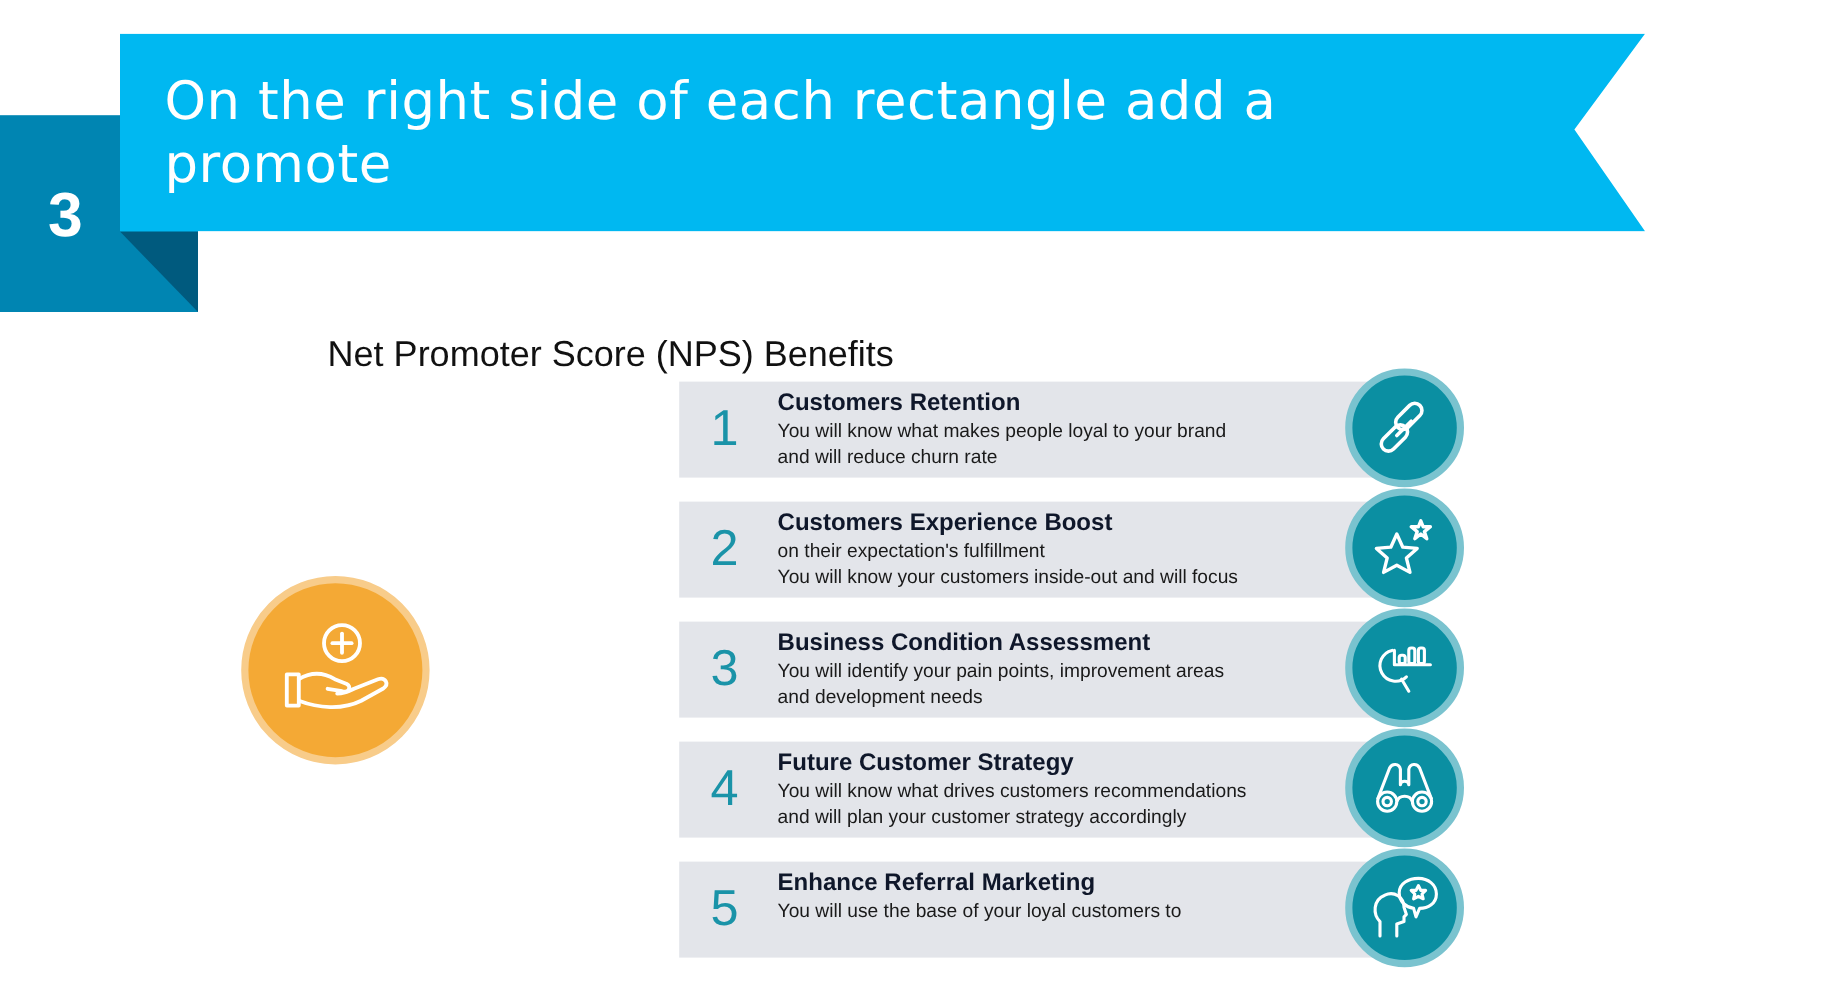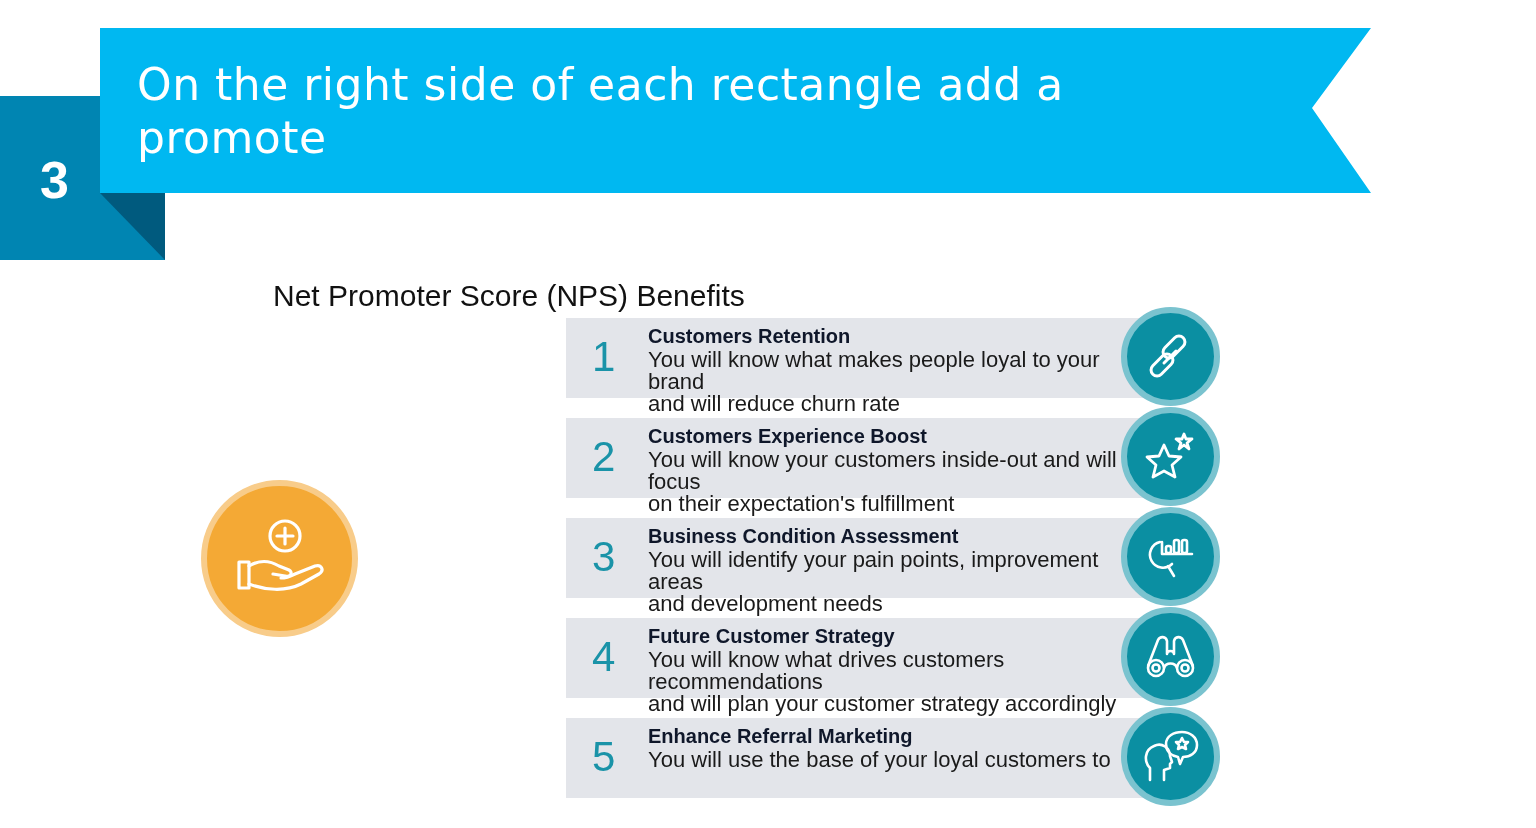--- a/index.html
+++ b/index.html
@@ -23,21 +23,21 @@
           background: #f4a935; border: 6px solid #f8cc8a; }
   .hero svg { position: absolute; left: 22px; top: 22px; }
 
   .list { position: absolute; left: 566px; top: 307px; width: 660px; }
   .row { position: absolute; left: 0; width: 660px; height: 100px; }
   .bar { position: absolute; left: 0; top: 11px; width: 600px; height: 80px; background: #e3e5ea; }
   .num { position: absolute; left: 26px; top: 28px; font-size: 42px; color: #1a93a8; line-height: 44px;
          font-family: "Liberation Sans", sans-serif; }
   .txt { position: absolute; left: 82px; top: 16px; width: 470px; }
   .title { font-weight: bold; font-size: 20px; color: #0f172a; line-height: 26px; }
-  .desc { font-size: 22px; color: #1a1a1a; line-height: 22px; }
+  .desc { font-size: 16px; color: #1a1a1a; line-height: 22px; }
   .circle { position: absolute; left: 555px; top: 0; width: 99px; height: 99px; border-radius: 50%;
             background: #0b8fa2; border: 6px solid #7ac3cf; }
   .circle svg { position: absolute; left: 15px; top: 15px; }
 </style>
 </head>
 <body>
 
 <div class="step-block"></div>
 <div class="step-fold"></div>
 <div class="step-number">3</div>
@@ -75,22 +75,22 @@
         <line x1="22" y1="35" x2="34" y2="23"></line>
       </svg>
     </div>
   </div>
 
   <div class="row" style="top:100px">
     <div class="bar"></div>
     <div class="num">2</div>
     <div class="txt">
       <div class="title">Customers Experience Boost</div>
+      <div class="desc">on their expectation's fulfillment</div>
       <div class="desc">You will know your customers inside-out and will focus</div>
-      <div class="desc">on their expectation's fulfillment</div>
     </div>
     <div class="circle">
       <svg width="57" height="57" viewBox="0 0 57 57" fill="none" stroke="#fff" stroke-width="2.8" stroke-linejoin="round">
         <polygon points="22,17 27,28 39,29 30,37 33,49 22,43 11,49 14,37 5,29 17,28"></polygon>
         <polygon points="42,6 44,11 50,11 45,15 47,21 42,17 37,21 39,15 34,11 40,11"></polygon>
       </svg>
     </div>
   </div>
 
   <div class="row" style="top:200px">

